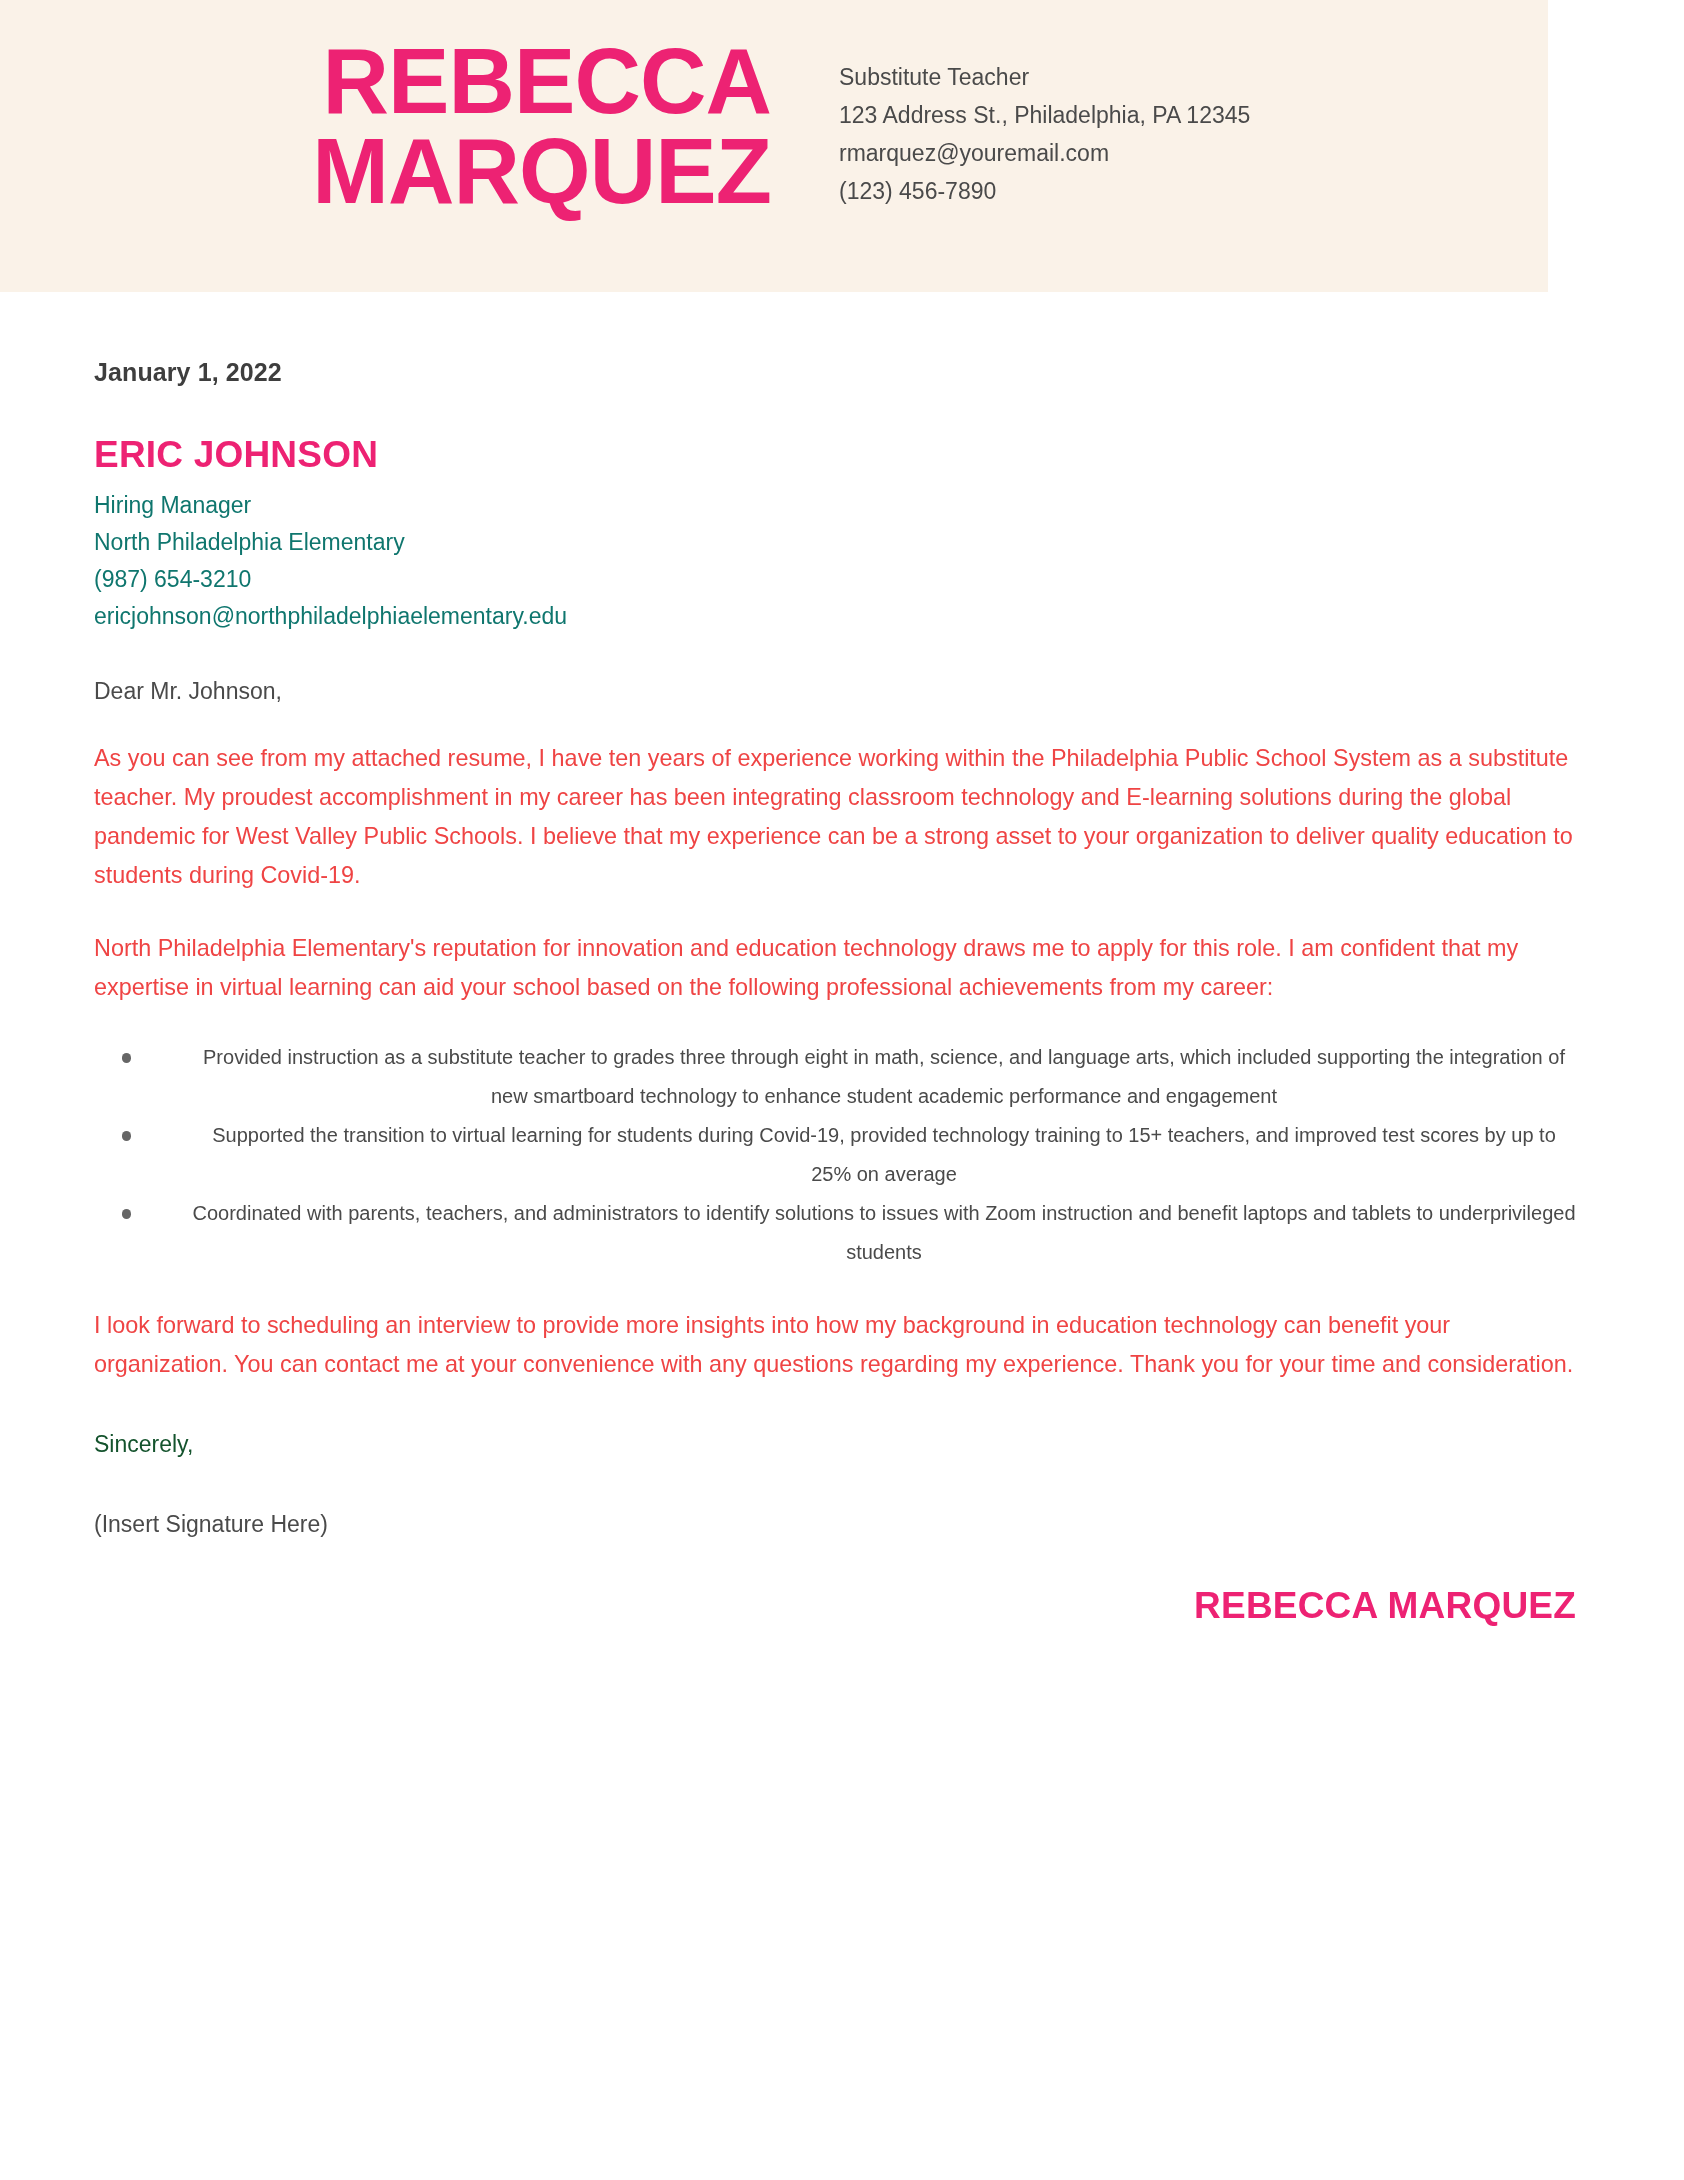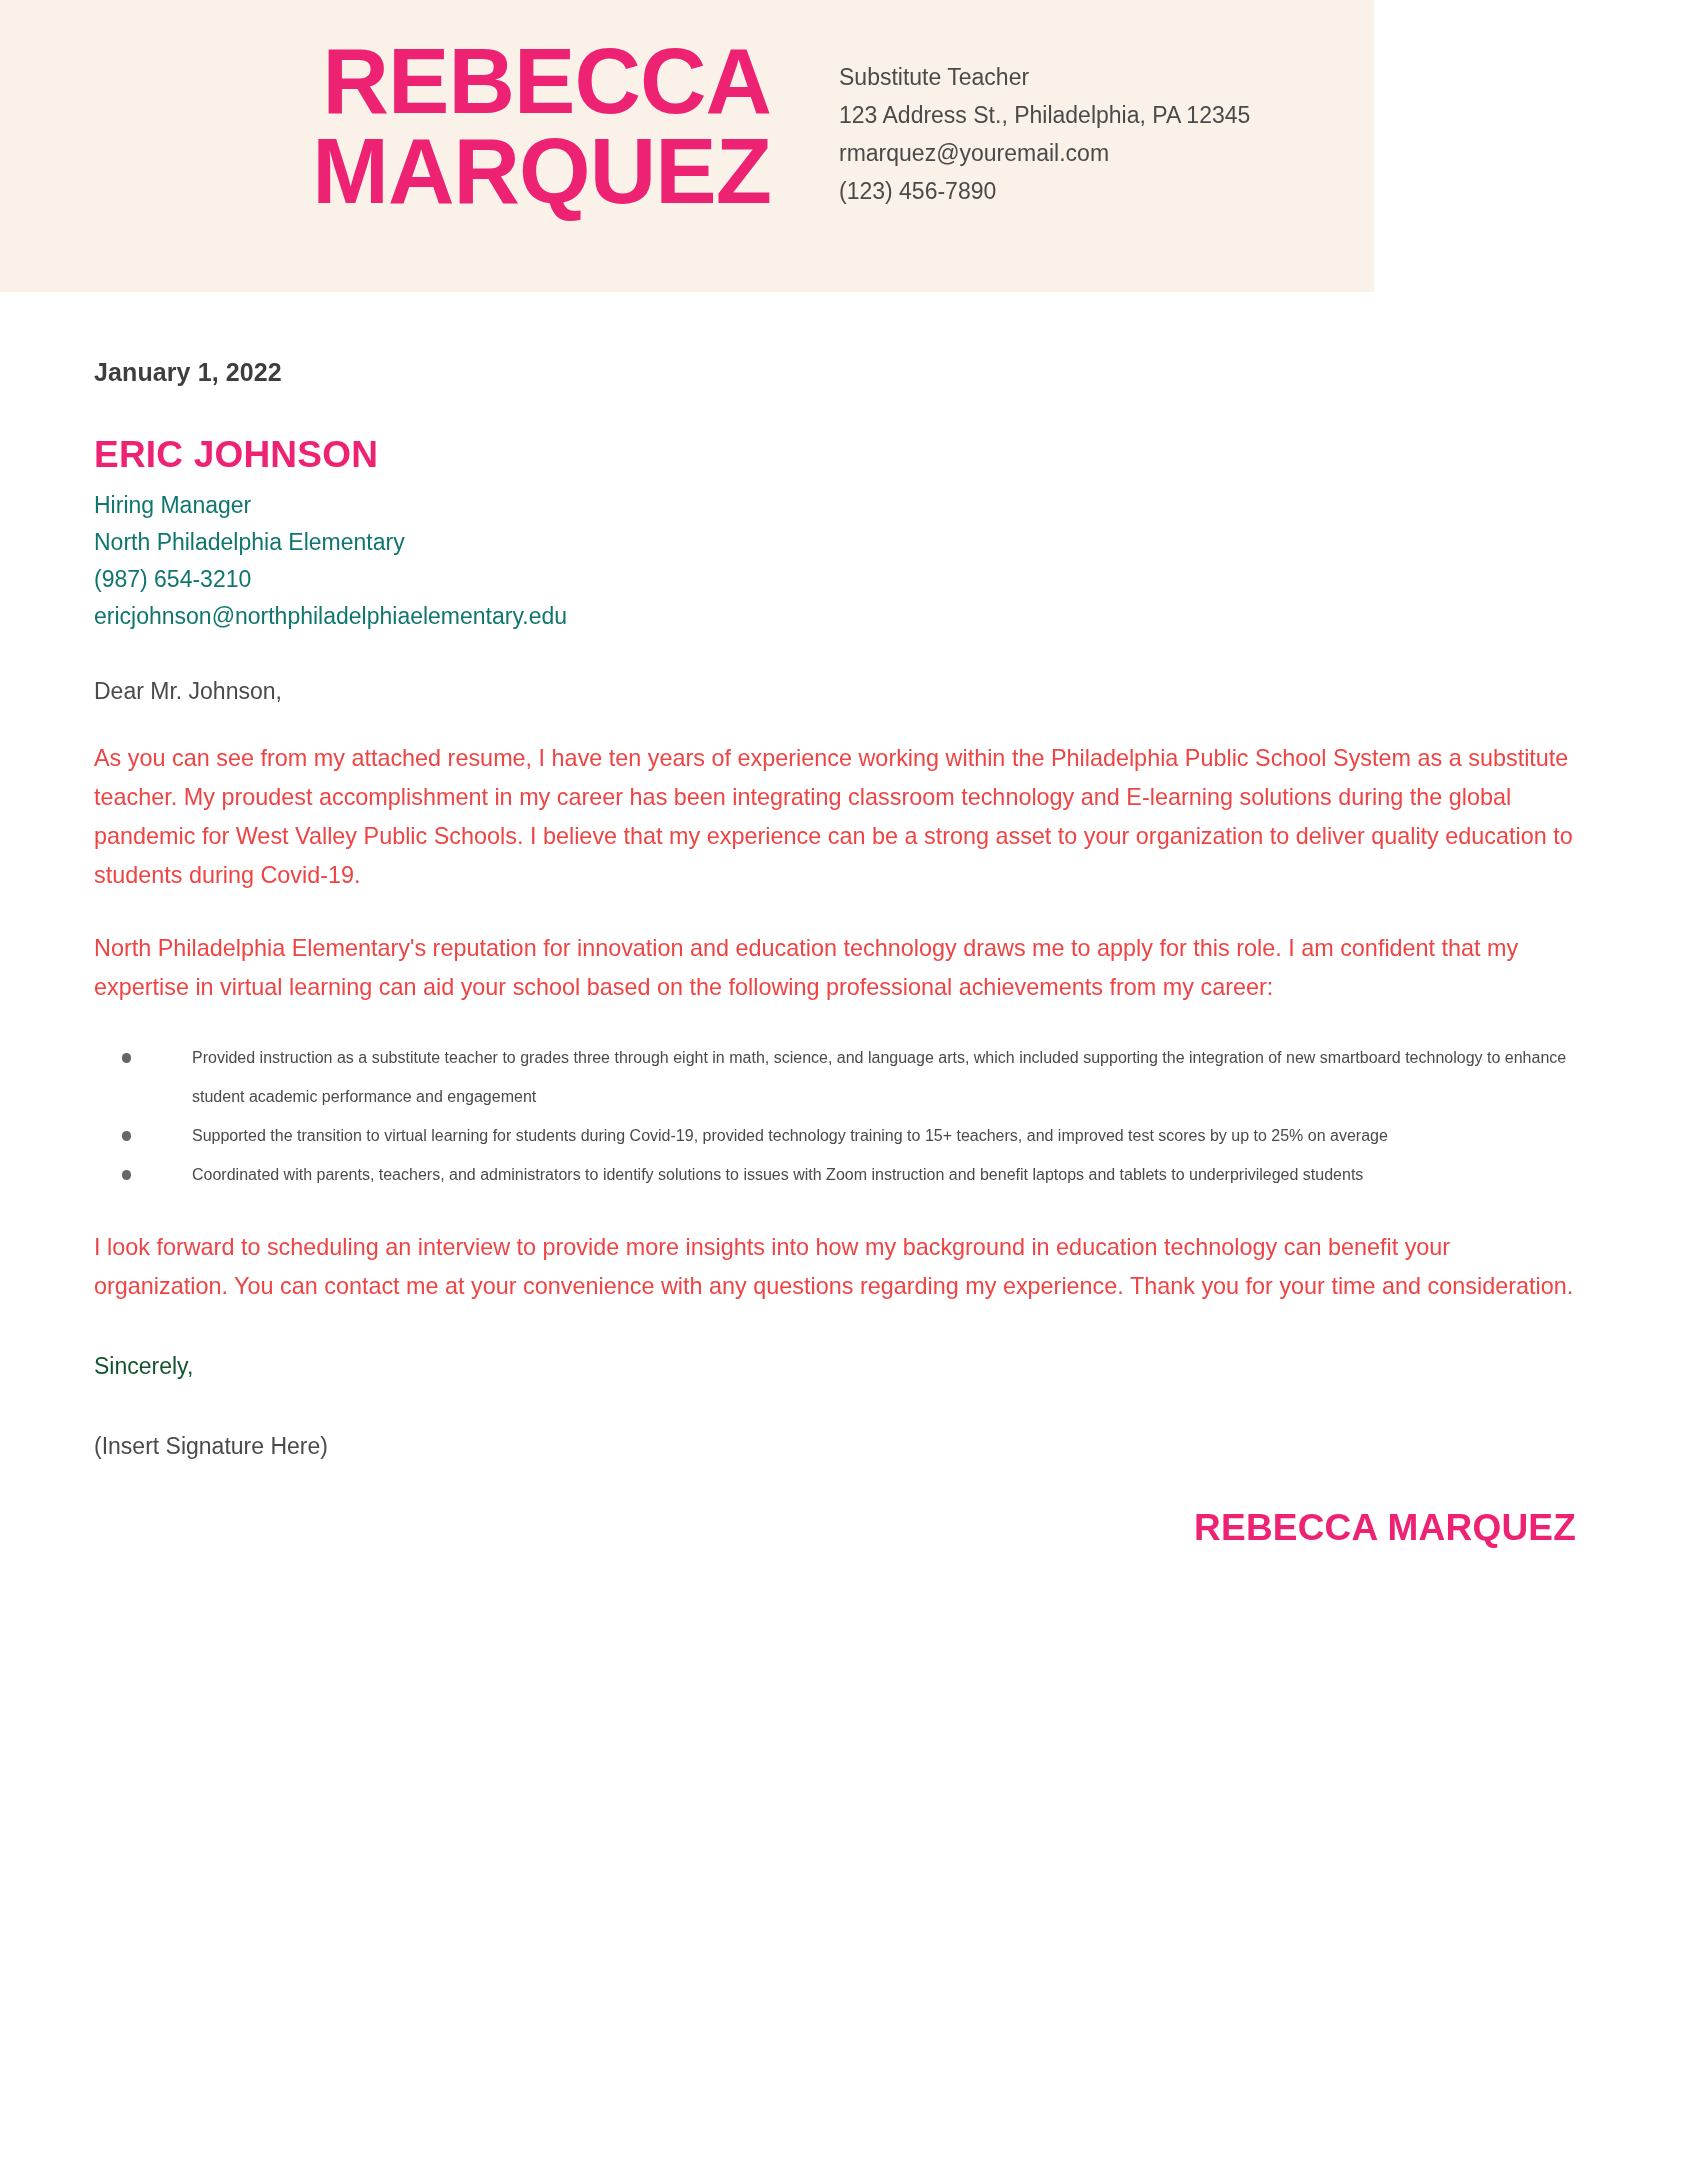--- a/index.html
+++ b/index.html
@@ -14,21 +14,21 @@
     background: #ffffff;
     font-family: "Liberation Sans", sans-serif;
     overflow: hidden;
   }
 
   
   .header-band {
     position: absolute;
     top: 0;
     left: 0;
-    width: 1374px;
+    width: 1548px;
     height: 292px;
     background: #FAF2E8;
     box-sizing: border-box;
   }
   .header-inner {
     position: absolute;
     top: 0;
     left: 0;
     right: 0;
     bottom: 0;
@@ -120,24 +120,25 @@
   }
 
   .bullets {
     margin: 31px 0 0 0;
     padding: 0;
     list-style: none;
   }
   .bullet-item {
     position: relative;
     padding-left: 98px;
-    font-size: 16px;
+    font-size: 20px;
     line-height: 39px;
     color: #4A4A4A;
     margin-bottom: 0px;
+    text-align: center;
   }
   .bullet-item + .bullet-item {
     margin-top: 0px;
   }
   .bullet-dot {
     position: absolute;
     left: 28px;
     top: 15.3px;
     width: 9.4px;
     height: 9.4px;

